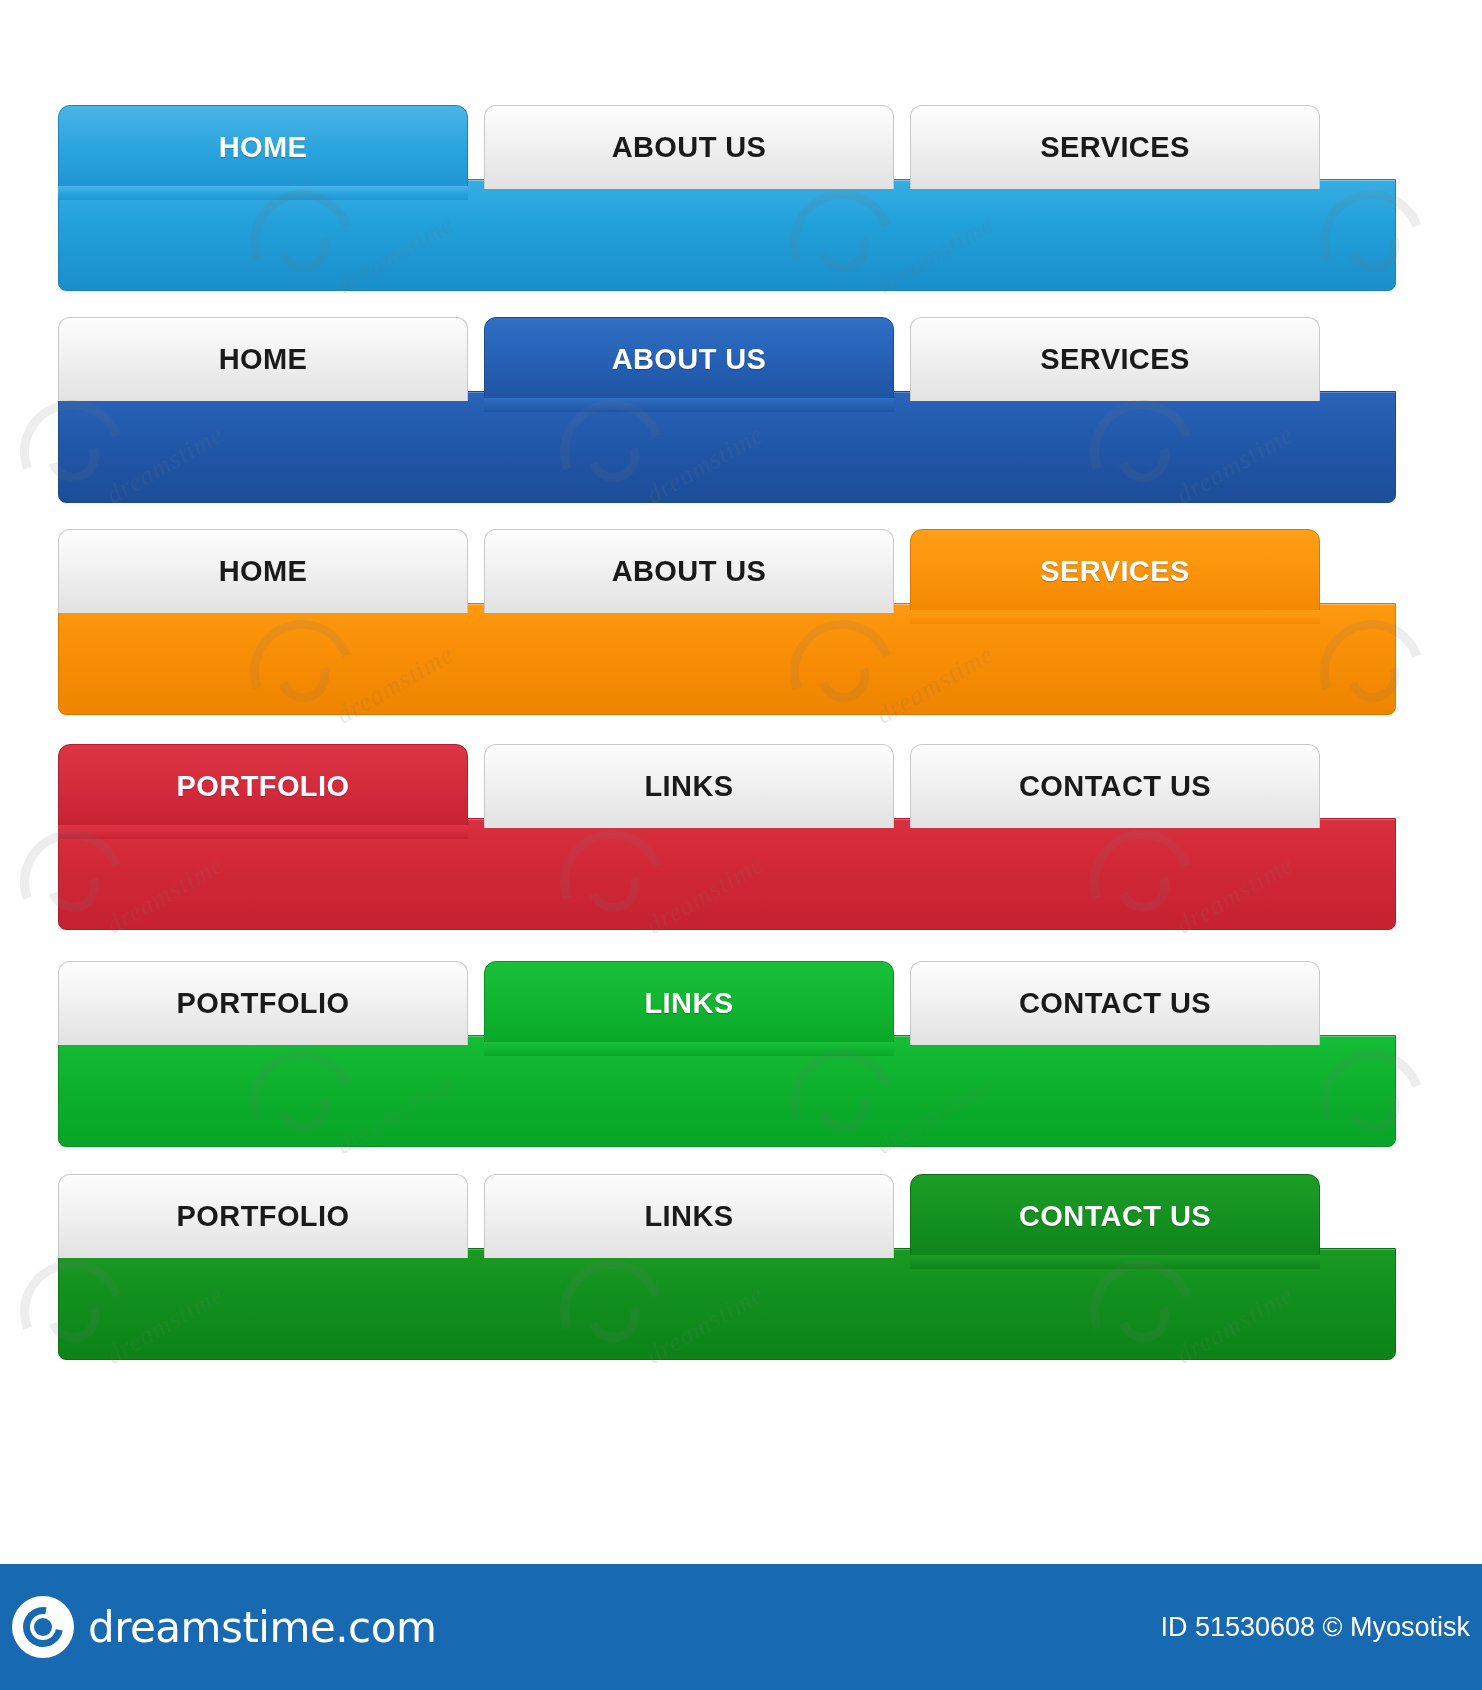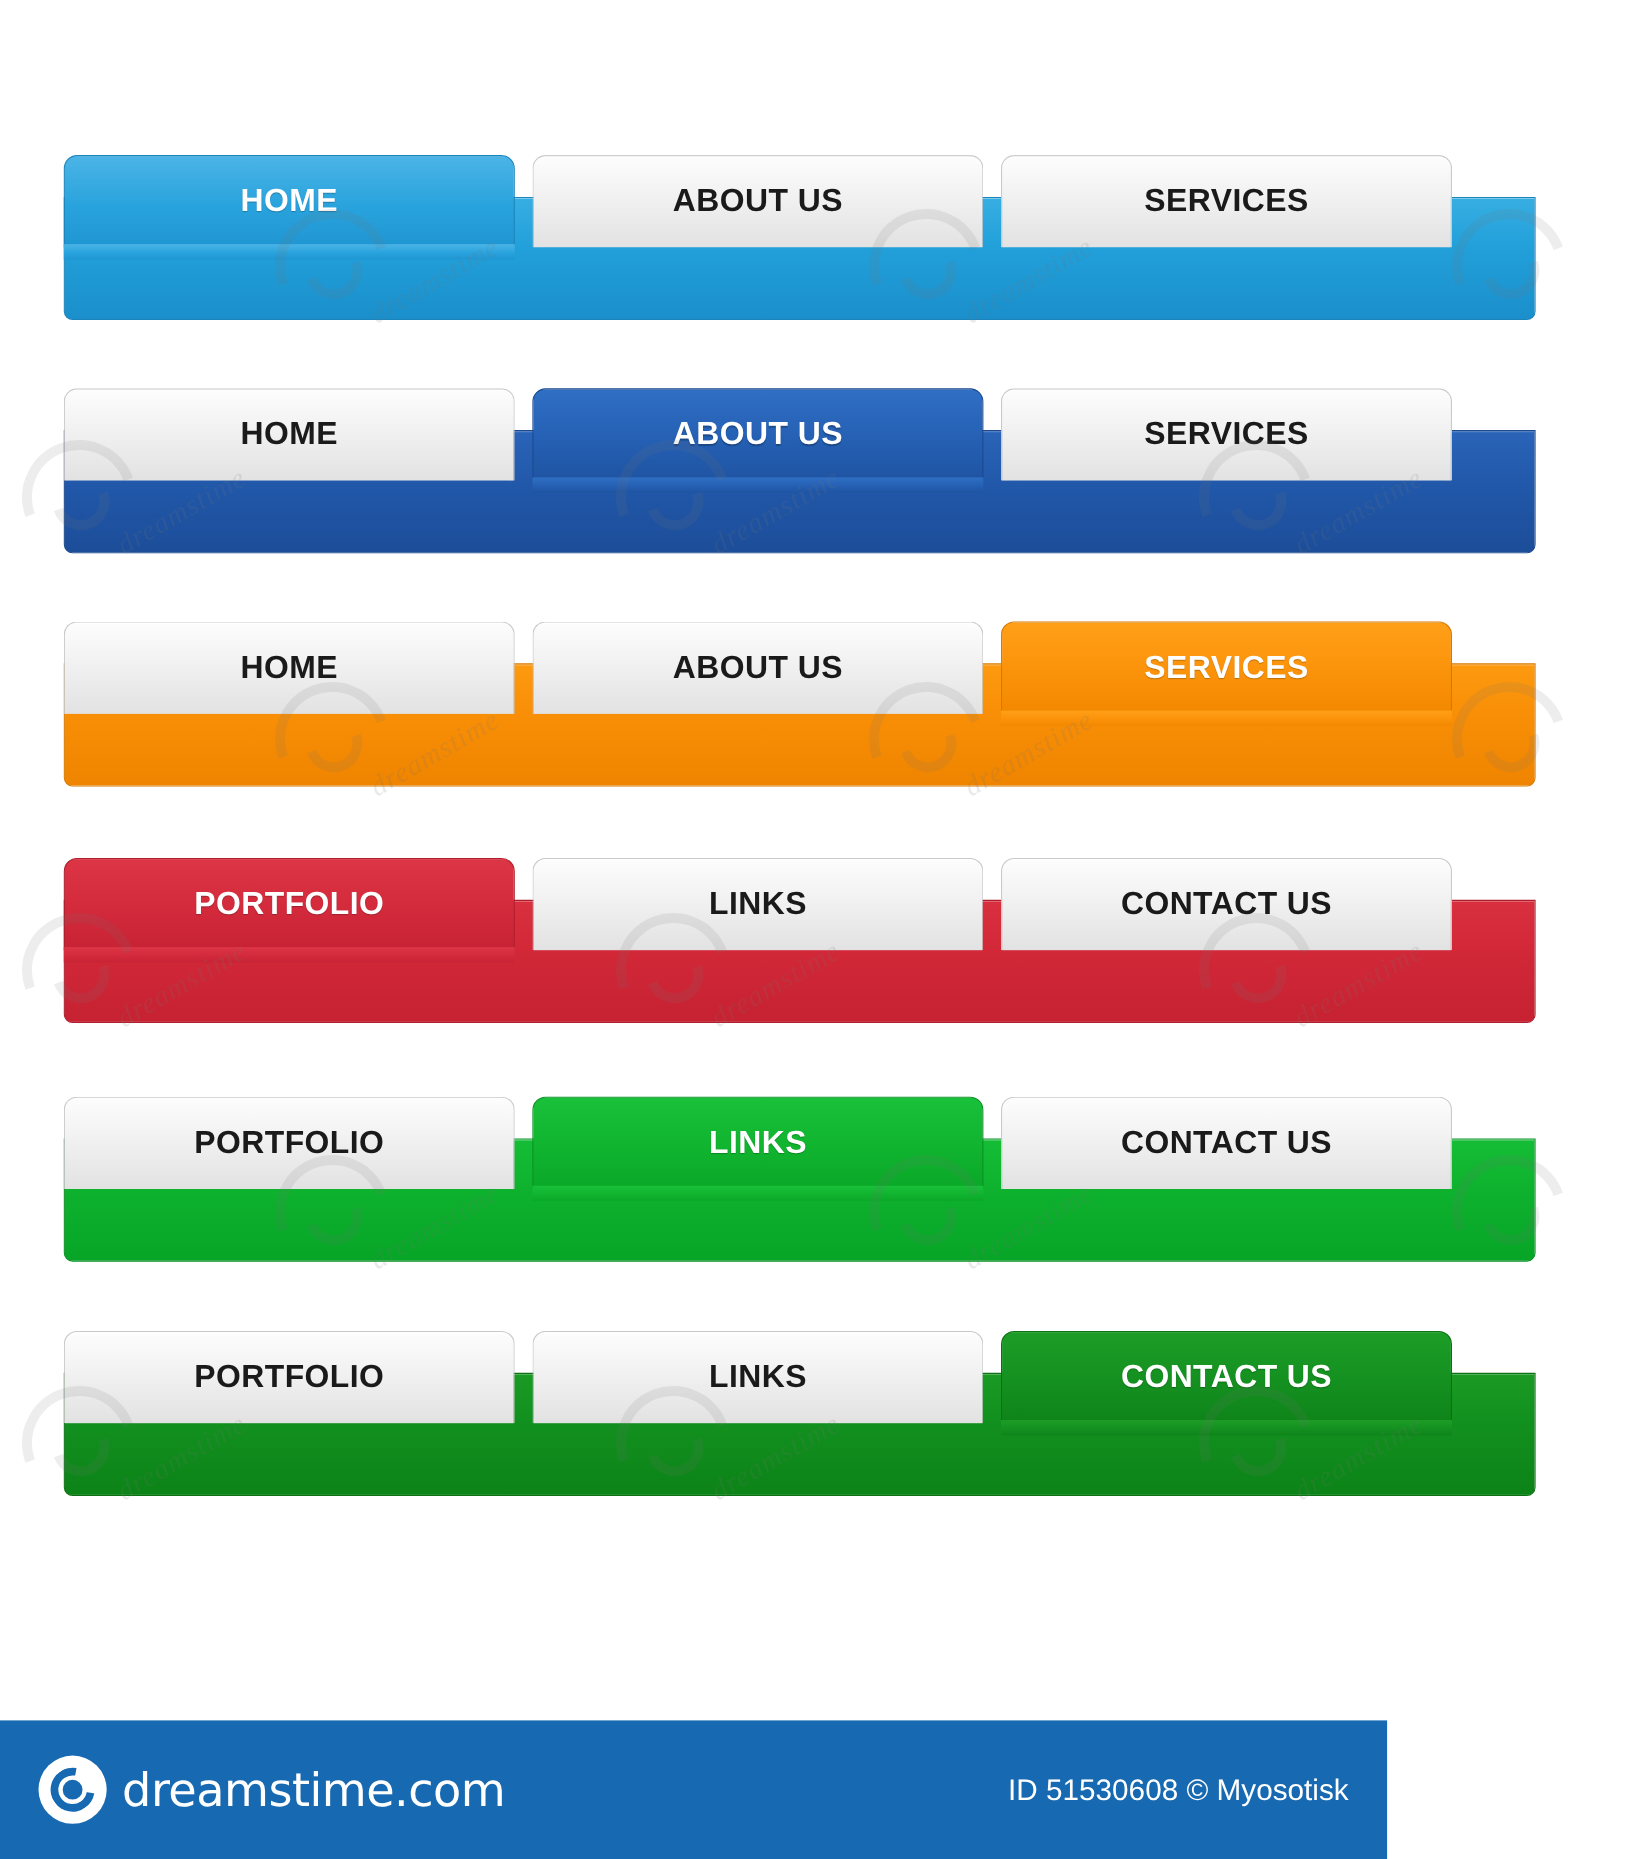--- a/index.html
+++ b/index.html
@@ -70,21 +70,20 @@
   }
   .tabs-row {
     position: absolute;
     left: 0;
     top: 0;
     width: 100%;
     height: 92px;
     display: flex;
     gap: 16px;
     z-index: 3;
-    margin-top: 36px;
   }
   .tab {
     width: 410px;
     height: 84px;
     border-radius: 12px 12px 0 0;
     box-sizing: border-box;
     display: flex;
     align-items: center;
     justify-content: center;
     font-size: 29px;
@@ -142,29 +141,29 @@
     bottom: -12px;
     height: 14px;
     background: inherit;
   }
 
   
   .footer {
     position: absolute;
     left: 0;
     bottom: 0;
-    width: 1261px;
+    width: 1482px;
     height: 126px;
     background: #1769b1;
     z-index: 10;
     display: flex;
     align-items: center;
     justify-content: space-between;
     box-sizing: border-box;
-    padding: 0 35px;
+    padding: 0 12px;
   }
   .brand {
     display: flex;
     align-items: center;
     gap: 14px;
   }
   .brand-mark {
     width: 62px;
     height: 62px;
     border-radius: 50%;

